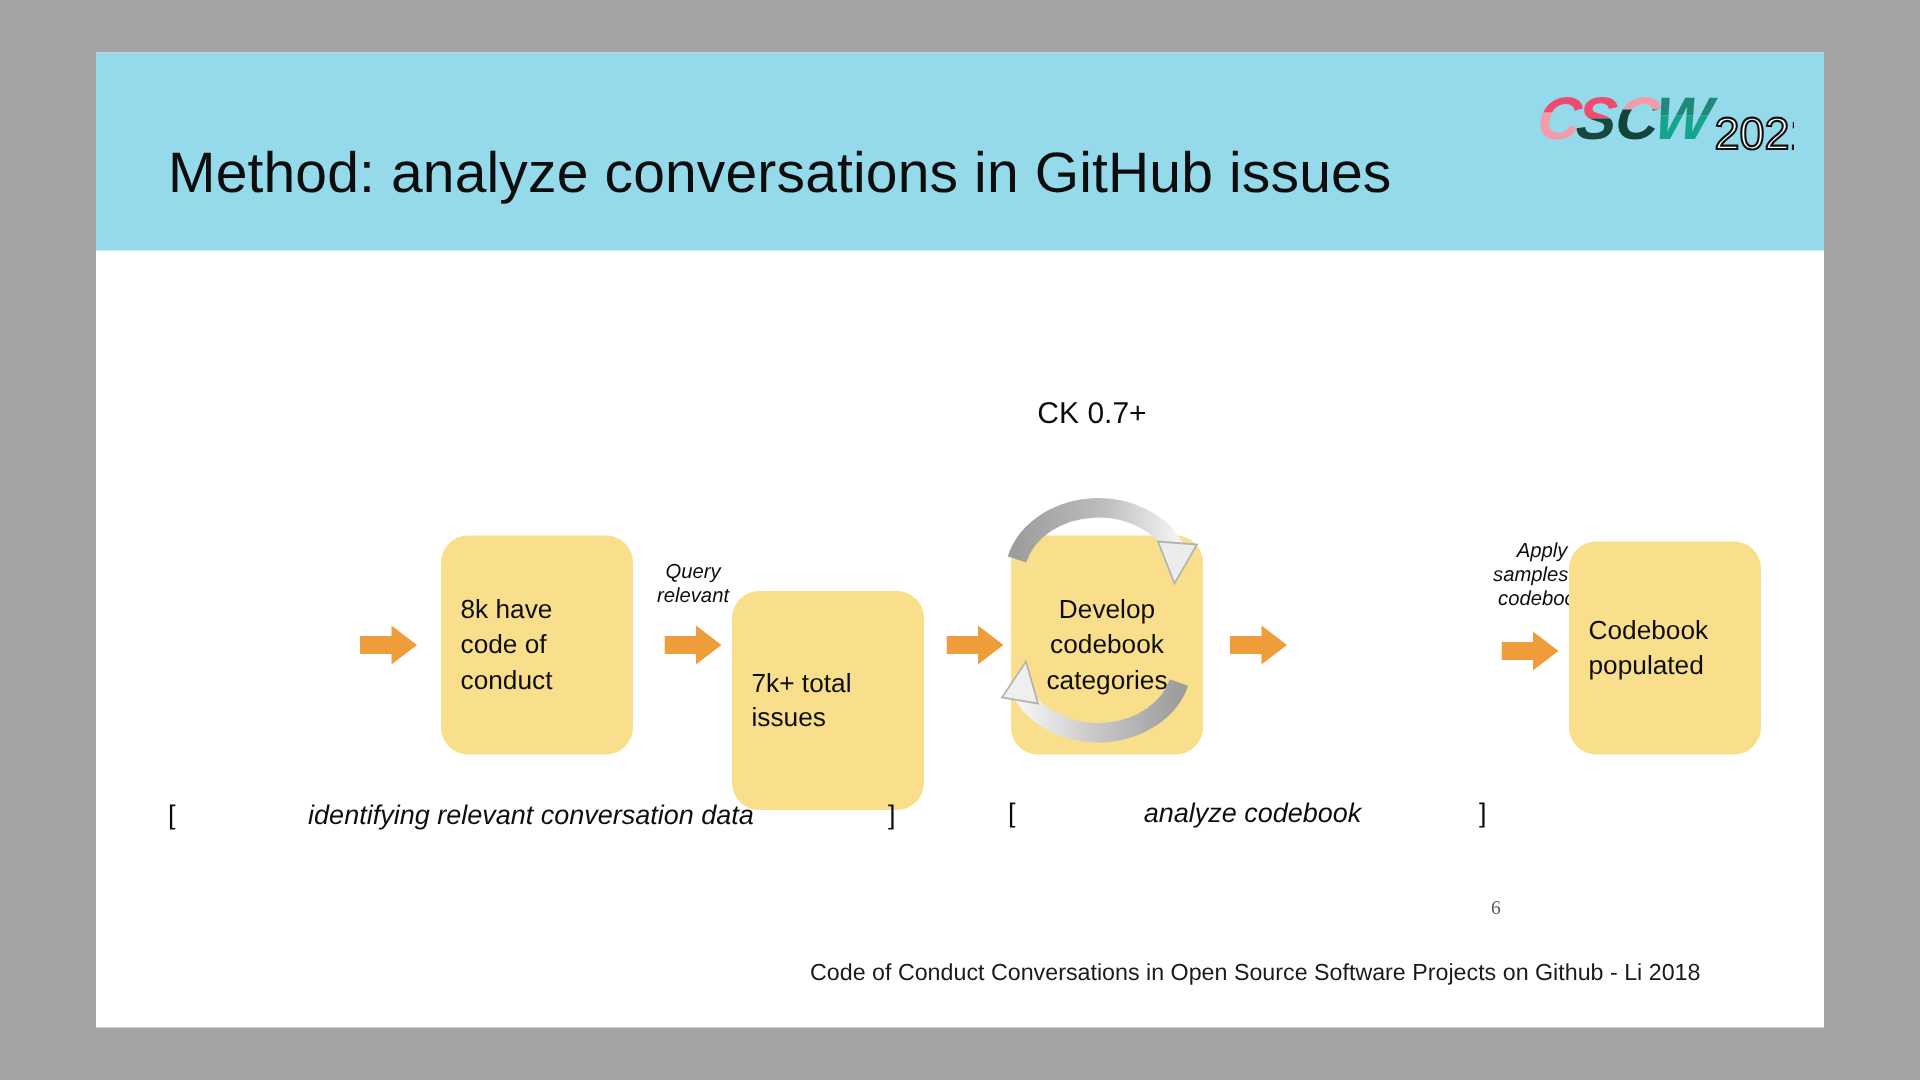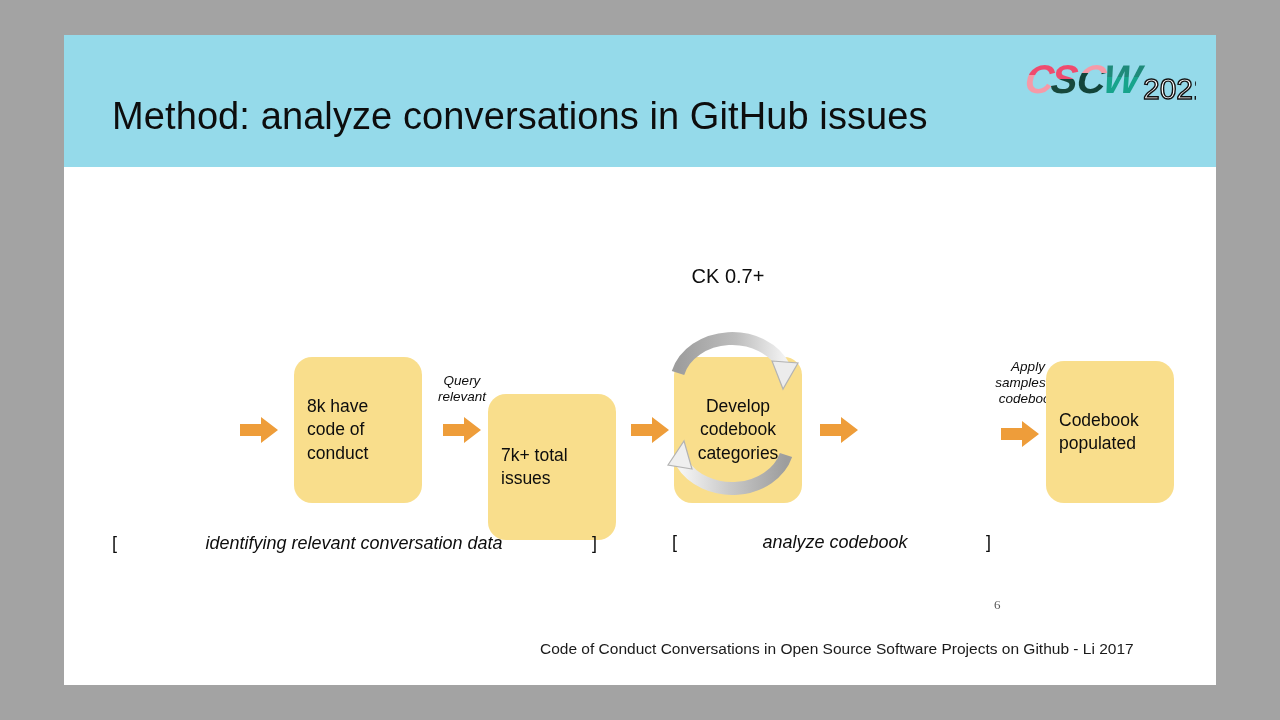--- a/index.html
+++ b/index.html
@@ -324,17 +324,17 @@
         <span class="brk" style="left:488px;">]</span>
       </div>
 
       <div class="bracket-group" style="left:600px; top:365px; width:340px;">
         <span class="brk" style="left:8px;">[</span>
         <span class="cap" style="left:56px; width:230px;">analyze codebook</span>
         <span class="brk" style="left:322px;">]</span>
       </div>
 
       <div id="page-number">6</div>
-      <div id="footer-citation">Code of Conduct Conversations in Open Source Software Projects on Github - Li 2017</div>
+      <div id="footer-citation">Code of Conduct Conversations in Open Source Software Projects on Github - Li 2018</div>
 
     </div>
   </div>
 </div>
 
 </body></html>

